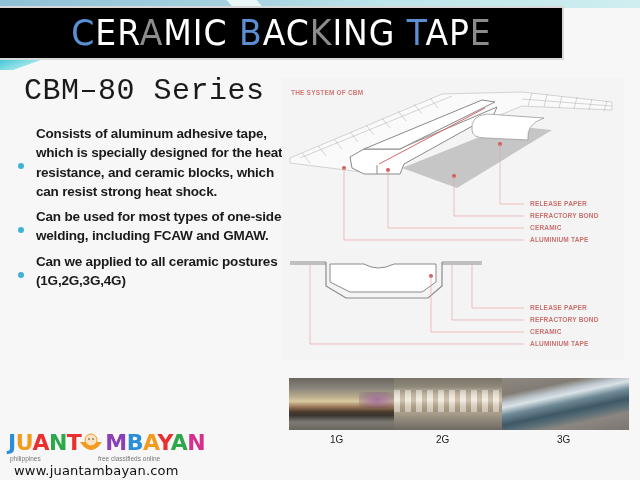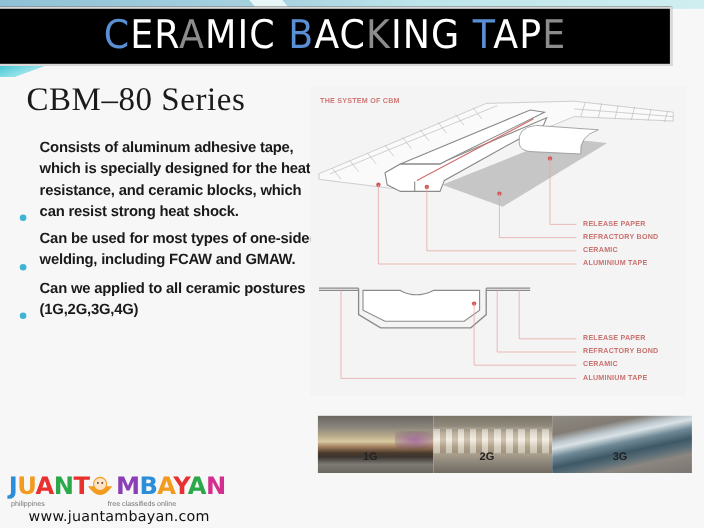--- a/index.html
+++ b/index.html
@@ -11,47 +11,47 @@
   }
   .top-band {
     position: absolute; left: 0; top: 0; width: 640px; height: 8px;
     background: linear-gradient(90deg, #8fc1d6 0%, #a8d3e0 40%, #bde5ea 60%, #cfeef0 100%);
   }
   .top-band::after {
     content: ""; position: absolute; left: 230px; top: 0; width: 30px; height: 8px;
     background: #e8f6f7; transform: skewX(40deg);
   }
   .title-bar {
-    position: absolute; left: 0; top: 6px; width: 611px; height: 54px;
+    position: absolute; left: 0; top: 6px; width: 564px; height: 54px;
     background: #000; border: 2px solid #d8d8d8; border-left: none;
     display: flex; align-items: center; justify-content: center;
   }
   .title-text {
     font-family: "DejaVu Sans", sans-serif;
     font-size: 36px; letter-spacing: 1px; color: #fff;
     line-height: 1; transform: scaleX(0.92);
   }
   .title-text span { display: inline; }
   .c-blue { color: #5b8fd4; }
   .c-gray { color: #8c8c8c; }
   .c-white { color: #ffffff; }
   .under-accent {
     position: absolute; left: 0; top: 60px; width: 40px; height: 10px;
     background: linear-gradient(160deg, #45c8d6 0%, #9be3ea 60%, transparent 61%);
   }
   .series-title {
     position: absolute; left: 24px; top: 74px;
-    font-size: 30px; color: #1a1a1a; font-family: Liberation Serif, serif;
+    font-size: 30px; color: #1a1a1a; font-family: Liberation Mono, monospace;
     letter-spacing: 0.5px;
   }
   .bullets {
     position: absolute; left: 18px; top: 124px; width: 272px;
   }
   .bullet {
-    display: flex; align-items: flex-end; margin-bottom: 6px;
+    display: flex; align-items: center; margin-bottom: 6px;
   }
   .bullet-dot {
     width: 6px; height: 6px; border-radius: 50%; background: #3fb3d6;
     margin-top: 7px; margin-right: 12px; flex: 0 0 auto;
   }
   .bullet-text {
     font-family: "Liberation Sans Narrow", "Liberation Sans", sans-serif;
     font-size: 13.5px; line-height: 19.3px; color: #1a1a1a; font-weight: bold;
     letter-spacing: -0.2px;
   }
@@ -78,39 +78,39 @@
     background: radial-gradient(ellipse at center, rgba(150,80,160,0.7), rgba(90,40,110,0.2) 70%, transparent); }
   .photo-2g { width: 108px;
     background: linear-gradient(180deg, #7a7468 0%, #908a7c 18%, #cfc6b2 30%, #ece4d2 42%, #bfb29a 55%, #a79d8a 68%, #8f887c 80%, #6f6a62 100%);
   }
   .photo-2g::after { content:""; position:absolute; left:0; top:12px; width:108px; height:22px;
     background: repeating-linear-gradient(90deg, rgba(255,255,255,0.35) 0 6px, rgba(120,100,80,0.25) 6px 11px); }
   .photo-3g { width: 127px;
     background: linear-gradient(168deg, #8d8880 0%, #827c74 22%, #bcc6cc 32%, #d9e2e6 38%, #6f8a96 48%, #3f5866 60%, #566c76 68%, #8b8680 78%, #7a7570 100%);
   }
   .photo-label {
-    position: absolute; top: 410px; font-size: 10px; font-weight: bold; color: #222;
+    position: absolute; top: 434px; font-size: 10px; font-weight: normal; color: #222;
     font-family: "Liberation Sans", sans-serif;
   }
   .logo {
     position: absolute; left: 8px; top: 432px; width: 190px; height: 48px;
   }
   .logo-word {
     position: absolute; left: 0; top: 0;
     font-family: "DejaVu Sans", sans-serif; font-weight: bold; font-size: 22px; letter-spacing: -0.5px;
     line-height: 22px;
   }
   .logo-sub-left {
     position: absolute; left: 2px; top: 23px; font-size: 6.5px; color: #777;
   }
   .logo-sub-right {
     position: absolute; left: 90px; top: 23px; font-size: 6.5px; color: #777;
   }
   .logo-url {
-    position: absolute; left: 18px; top: 31px; font-size: 13px; color: #111;
+    position: absolute; left: 6px; top: 31px; font-size: 13px; color: #111;
     font-family: "DejaVu Sans", sans-serif; letter-spacing: 0.2px;
   }
   .mascot {
     position: absolute; left: 70px; top: 0px; width: 26px; height: 24px;
   }
 </style>
 </head>
 <body>
 
 <div class="top-band"></div>

